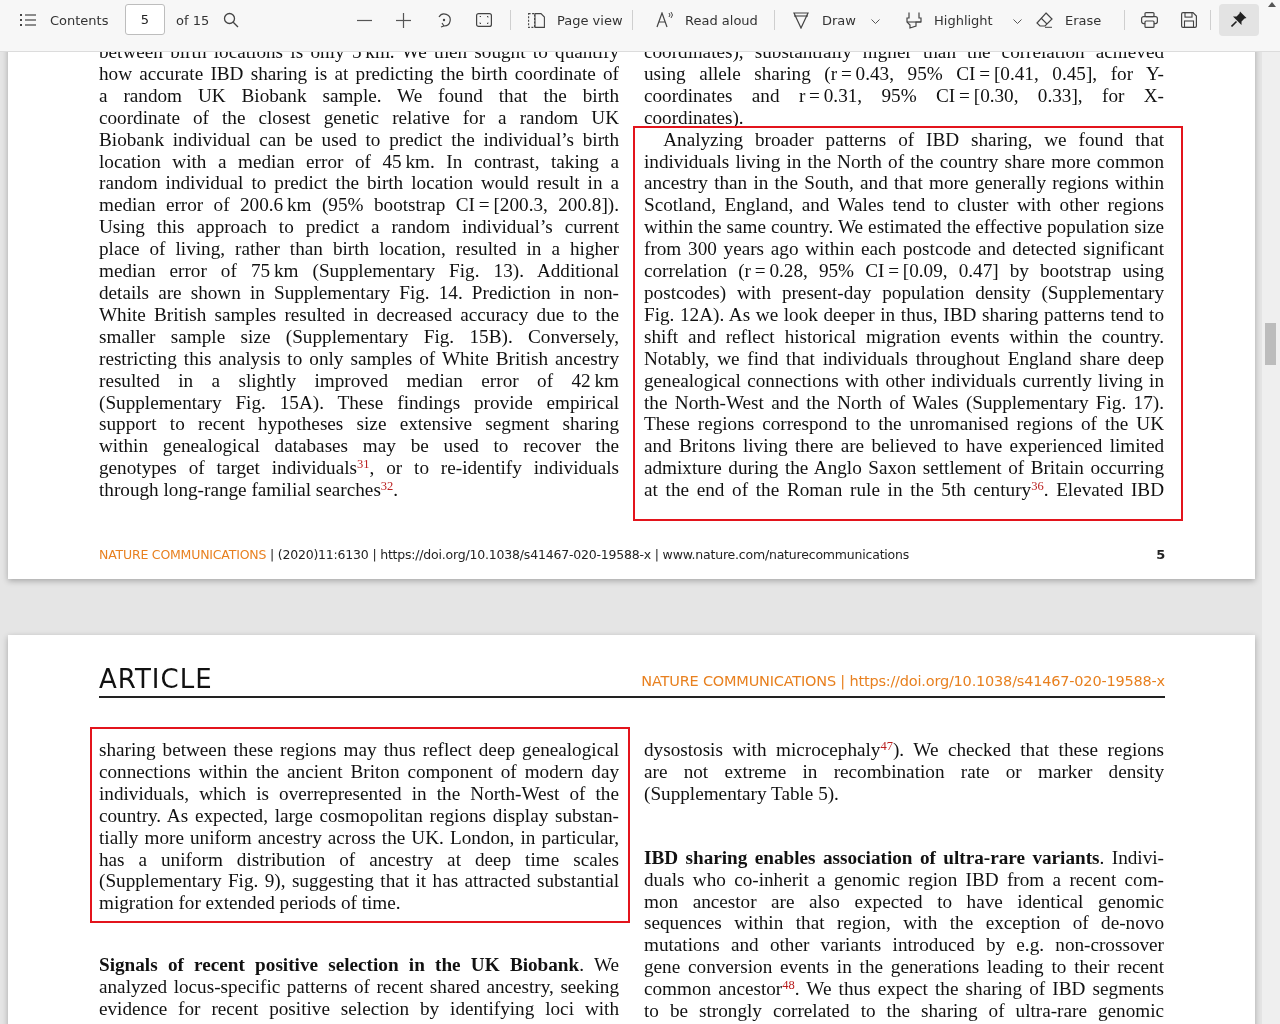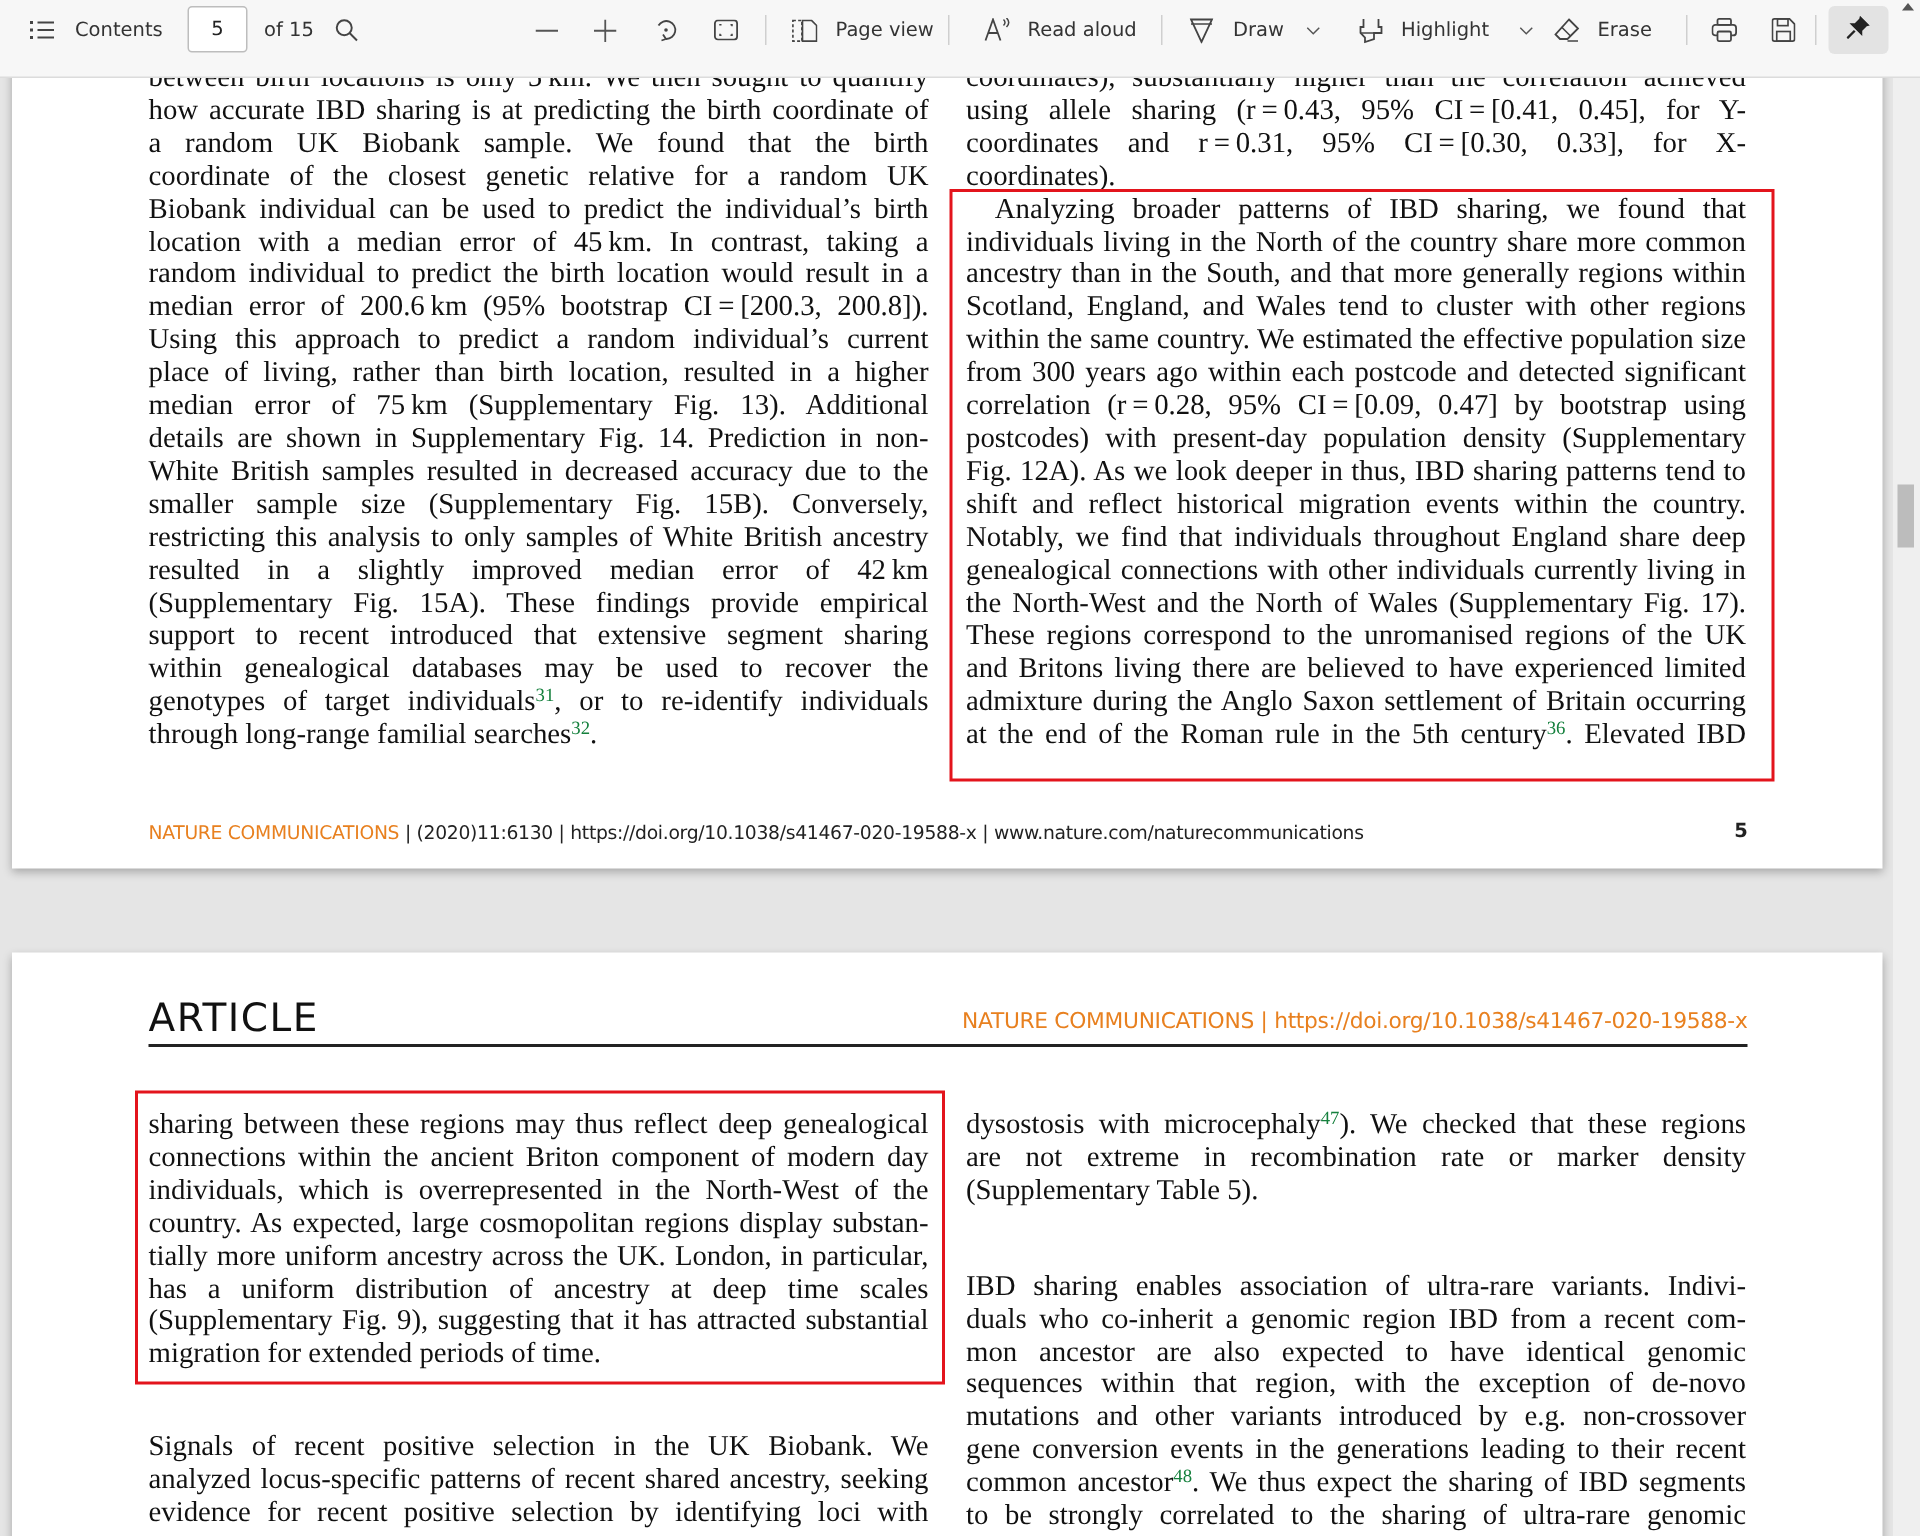--- a/index.html
+++ b/index.html
@@ -22,22 +22,22 @@
   .scroll-up { position: absolute; left: 1268px; top: 2px; width: 0; height: 0; border-left: 4px solid transparent; border-right: 4px solid transparent; border-bottom: 5px solid #555; }
 
   
   .page { position: absolute; left: 8px; width: 1247px; background: #fff; box-shadow: 0 2px 6px rgba(0,0,0,0.28); }
   .page1 { top: 0; height: 579px; }
   .page2 { top: 635px; height: 420px; }
 
   .col { position: absolute; font-family: "Liberation Serif", serif; font-size: 19.2px; line-height: 21.9px; color: #111; text-align: justify; text-align-last: auto; }
   .col .line { display: block; text-align: justify; text-align-last: justify; white-space: nowrap; }
   .col .line.last { text-align-last: left; }
-  sup.ref { color: #15803d; font-size: 12.5px; vertical-align: 6px; line-height: 0; }
-  .bold { font-weight: normal; margin-top: 32px; }
+  sup.ref { color: #b91c1c; font-size: 12.5px; vertical-align: 6px; line-height: 0; }
+  .bold { font-weight: bold; margin-top: 32px; }
 
   .hl-box { position: absolute; border: 2px solid #e3141c; pointer-events: none; }
 
   .footer { position: absolute; left: 91px; top: 547px; width: 1066px; font-family: "DejaVu Sans", sans-serif; font-size: 12.5px; color: #222; letter-spacing: -0.2px; white-space: nowrap; }
   .footer .brand { color: #e8801f; }
   .footer .pnum { position: absolute; right: 0; top: 0; font-weight: bold; font-size: 13px; }
 
   .article-head { position: absolute; left: 91px; top: 29px; width: 1066px; height: 34px; border-bottom: 2px solid #222; }
   .article-title { position: absolute; left: 0; top: 0; font-family: "DejaVu Sans", sans-serif; font-size: 26px; letter-spacing: 1px; color: #111; font-weight: normal; }
   .article-link { position: absolute; right: 0; top: 9px; font-family: "DejaVu Sans", sans-serif; font-size: 14.5px; color: #e8801f; letter-spacing: -0.2px; }
@@ -206,21 +206,21 @@
       <span class="line">median error of 200.6 km (95% bootstrap CI = [200.3, 200.8]).</span>
       <span class="line">Using this approach to predict a random individual’s current</span>
       <span class="line">place of living, rather than birth location, resulted in a higher</span>
       <span class="line">median error of 75 km (Supplementary Fig. 13). Additional</span>
       <span class="line">details are shown in Supplementary Fig. 14. Prediction in non-</span>
       <span class="line">White British samples resulted in decreased accuracy due to the</span>
       <span class="line">smaller sample size (Supplementary Fig. 15B). Conversely,</span>
       <span class="line">restricting this analysis to only samples of White British ancestry</span>
       <span class="line">resulted in a slightly improved median error of 42 km</span>
       <span class="line">(Supplementary Fig. 15A). These findings provide empirical</span>
-      <span class="line">support to recent introduced that extensive segment sharing</span>
+      <span class="line">support to recent hypotheses size extensive segment sharing</span>
       <span class="line">within genealogical databases may be used to recover the</span>
       <span class="line"><span>genotypes of target individuals</span><sup class="ref">31</sup><span>, or to re-identify individuals</span></span>
       <span class="line last"><span>through long-range familial searches</span><sup class="ref">32</sup><span>.</span></span>
     </div>
   <div class="col" id="p5-right" style="left:636px; top:41px; width:520px;">
       <span class="line">coordinates), substantially higher than the correlation achieved</span>
       <span class="line">using allele sharing (r = 0.43, 95% CI = [0.41, 0.45], for Y-</span>
       <span class="line">coordinates and r = 0.31, 95% CI = [0.30, 0.33], for X-</span>
       <span class="line last">coordinates).</span>
       <span class="line"> Analyzing broader patterns of IBD sharing, we found that</span>

